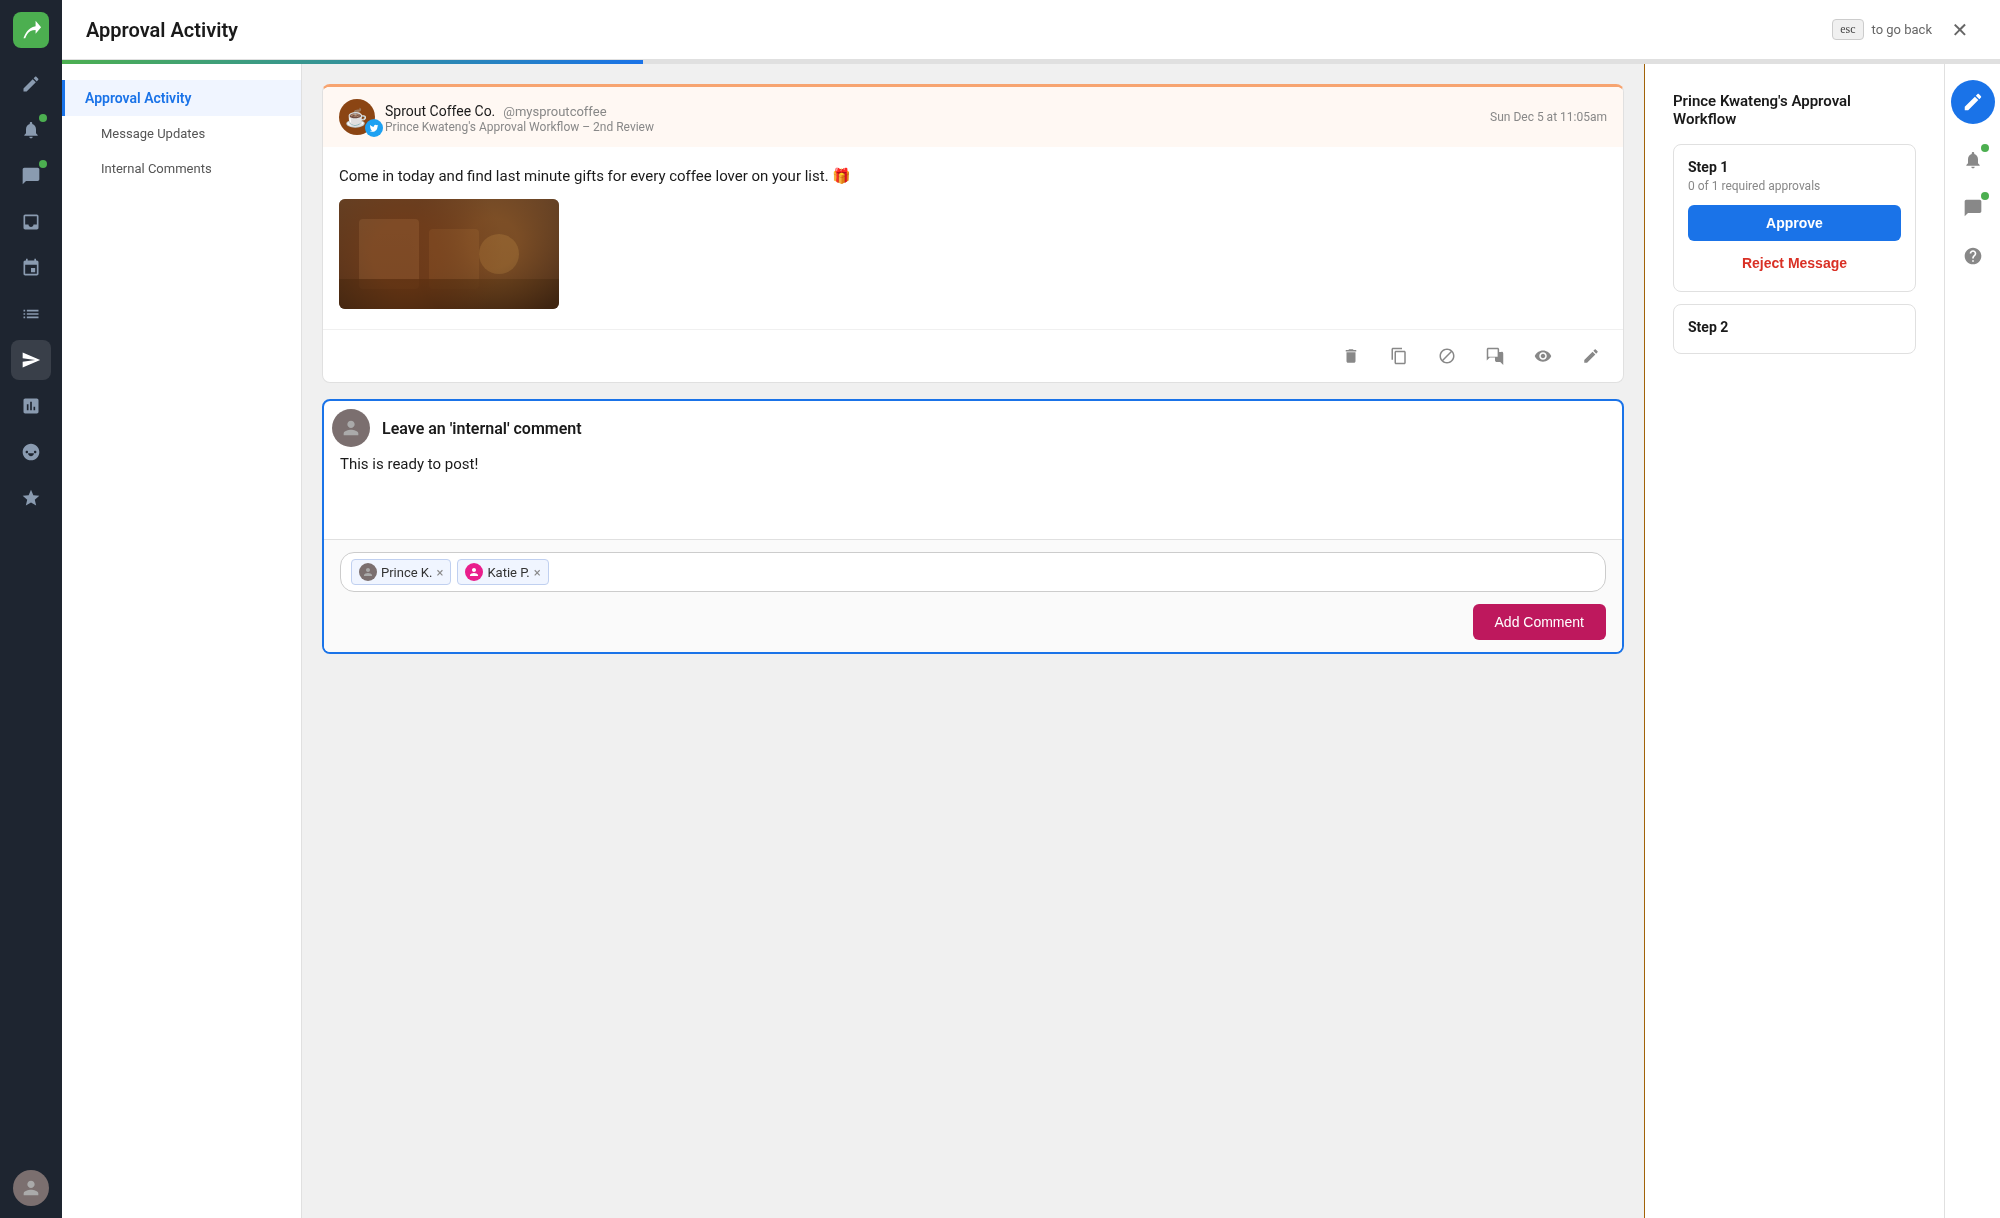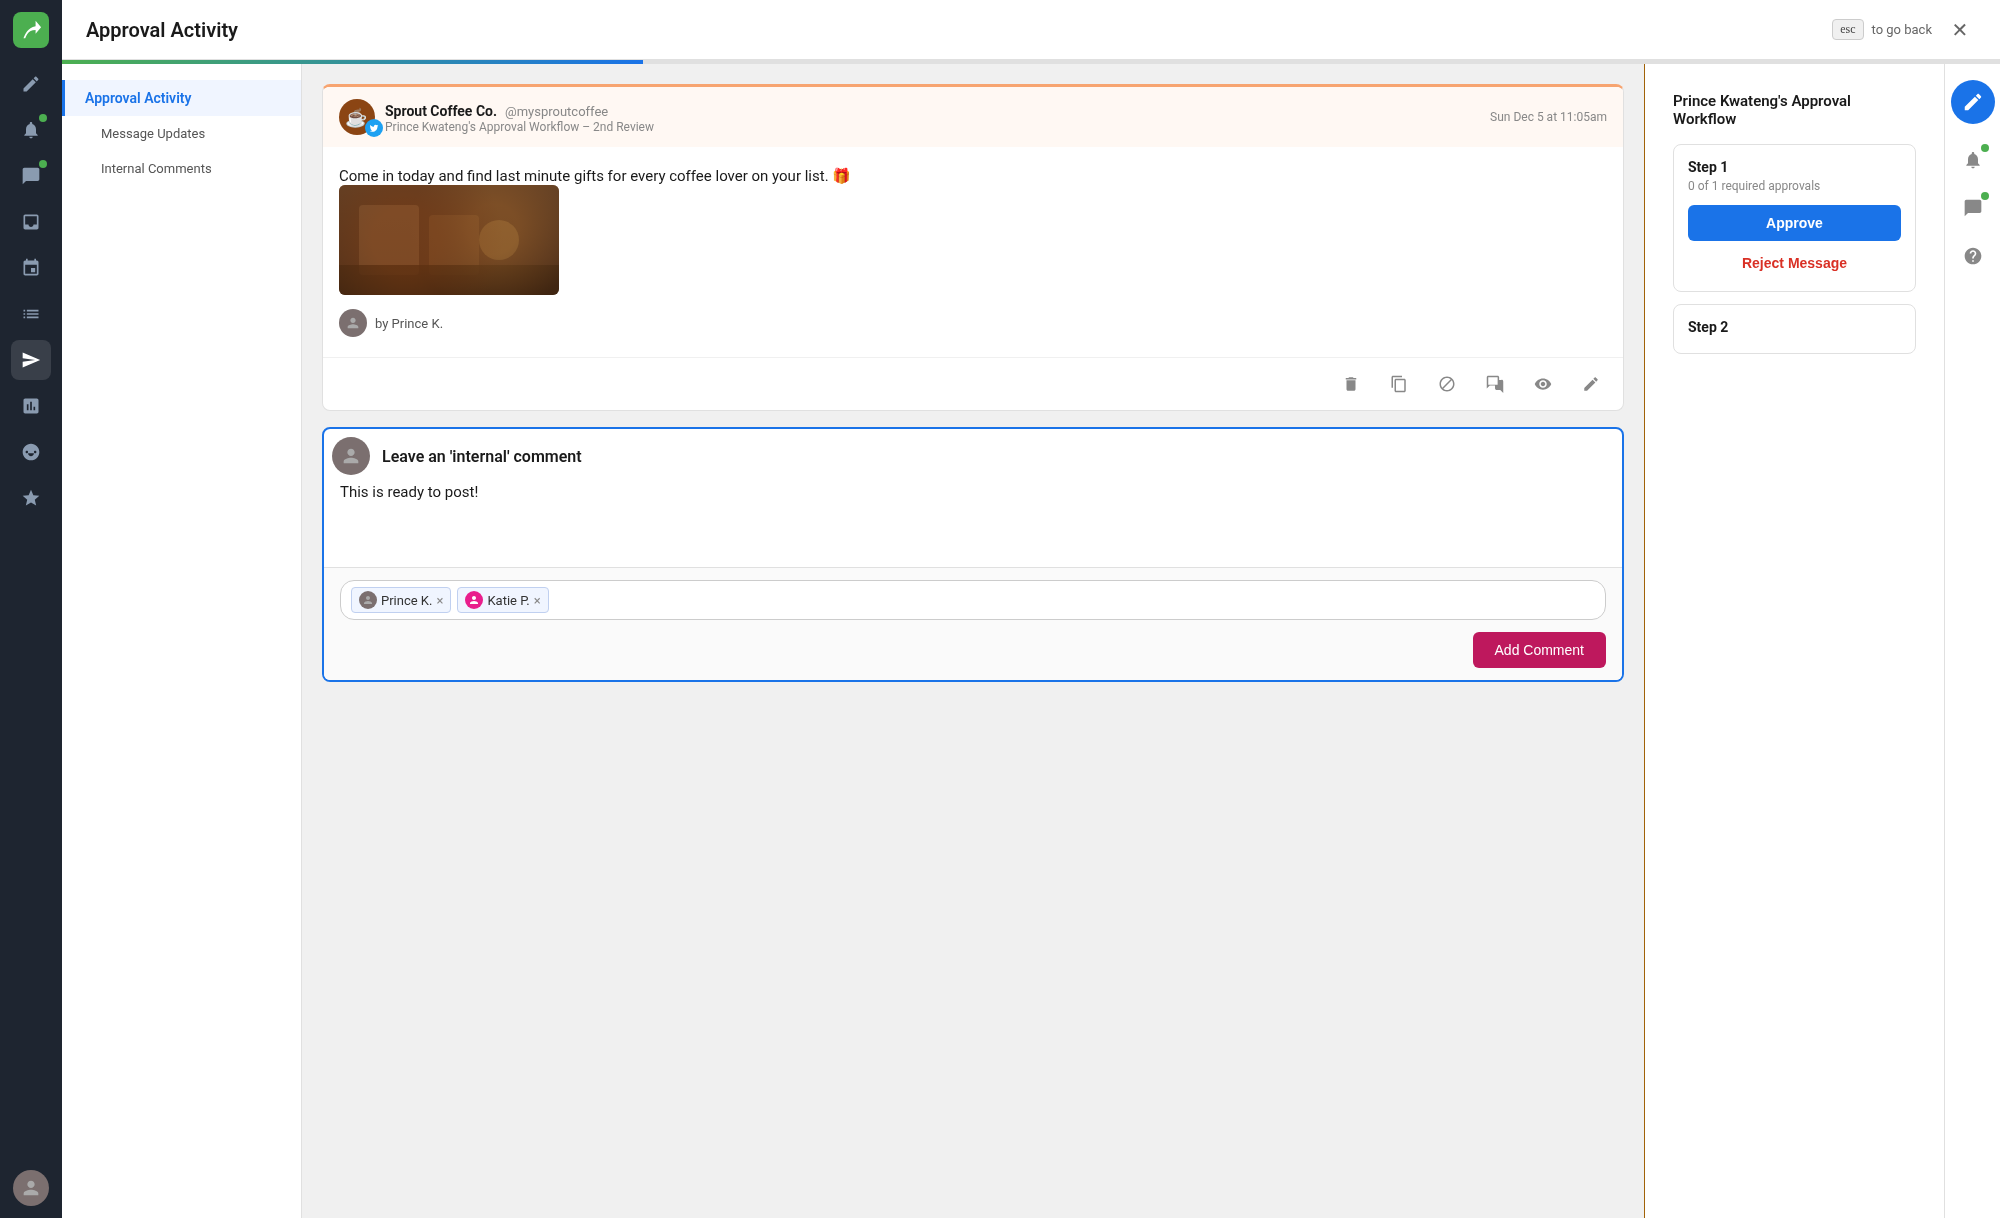--- a/index.html
+++ b/index.html
@@ -165,40 +165,40 @@
     }
     .coffee-icon {
       width: 36px; height: 36px;
       background: #8B4513;
       border-radius: 50%;
       display: flex; align-items: center; justify-content: center;
       font-size: 18px;
     }
     .post-meta { flex: 1; }
     .post-account-name {
-      font-weight: 700;
+      font-weight: 400;
       font-size: 14px;
       color: #1a1a1a;
     }
     .post-handle { color: #888; font-size: 13px; margin-left: 4px; }
     .post-workflow {
       font-size: 12px;
       color: #888;
     }
     .post-timestamp {
       font-size: 12px;
       color: #888;
     }
     .post-body {
       padding: 20px 16px;
     }
     .post-text {
       font-size: 15px;
       color: #1a1a1a;
-      margin-bottom: 0;
+      margin-bottom: 14px;
     }
     .post-image {
       width: 220px;
       height: 110px;
       background: linear-gradient(135deg, #8B4513 0%, #6b3010 30%, #c8860a 60%, #5a3a1a 100%);
       border-radius: 6px;
       overflow: hidden;
       position: relative;
       display: flex; align-items: center; justify-content: center;
     }
@@ -563,28 +563,20 @@
             <div class="post-image-inner">
               
               <svg width="220" height="110" viewBox="0 0 220 110" style="opacity:0.5;">
                 <rect width="220" height="110" fill="#5a3520"></rect>
                 <rect x="20" y="20" width="60" height="70" rx="4" fill="#8B6040" opacity="0.7"></rect>
                 <rect x="90" y="30" width="50" height="60" rx="4" fill="#7a5030" opacity="0.7"></rect>
                 <circle cx="160" cy="55" r="20" fill="#9B7040" opacity="0.6"></circle>
                 <rect x="0" y="80" width="220" height="30" fill="#3d2010" opacity="0.8"></rect>
               </svg>
             </div>
-          </div>
-          <div class="post-author">
-            <div class="author-avatar">
-              <svg width="16" height="16" viewBox="0 0 24 24" fill="#aaa">
-                  <path d="M12 12c2.21 0 4-1.79 4-4s-1.79-4-4-4-4 1.79-4 4 1.79 4 4 4zm0 2c-2.67 0-8 1.34-8 4v2h16v-2c0-2.66-5.33-4-8-4z"></path>
-                </svg>
-            </div>
-            <span class="author-name">by Prince K.</span>
           </div>
         </div>
 
         <div class="post-actions">
           <div class="action-icon" title="Delete">
             <svg width="18" height="18" viewBox="0 0 24 24" fill="currentColor">
                 <path d="M6 19c0 1.1.9 2 2 2h8c1.1 0 2-.9 2-2V7H6v12zM19 4h-3.5l-1-1h-5l-1 1H5v2h14V4z"></path>
               </svg>
           </div>
           <div class="action-icon" title="Copy">

